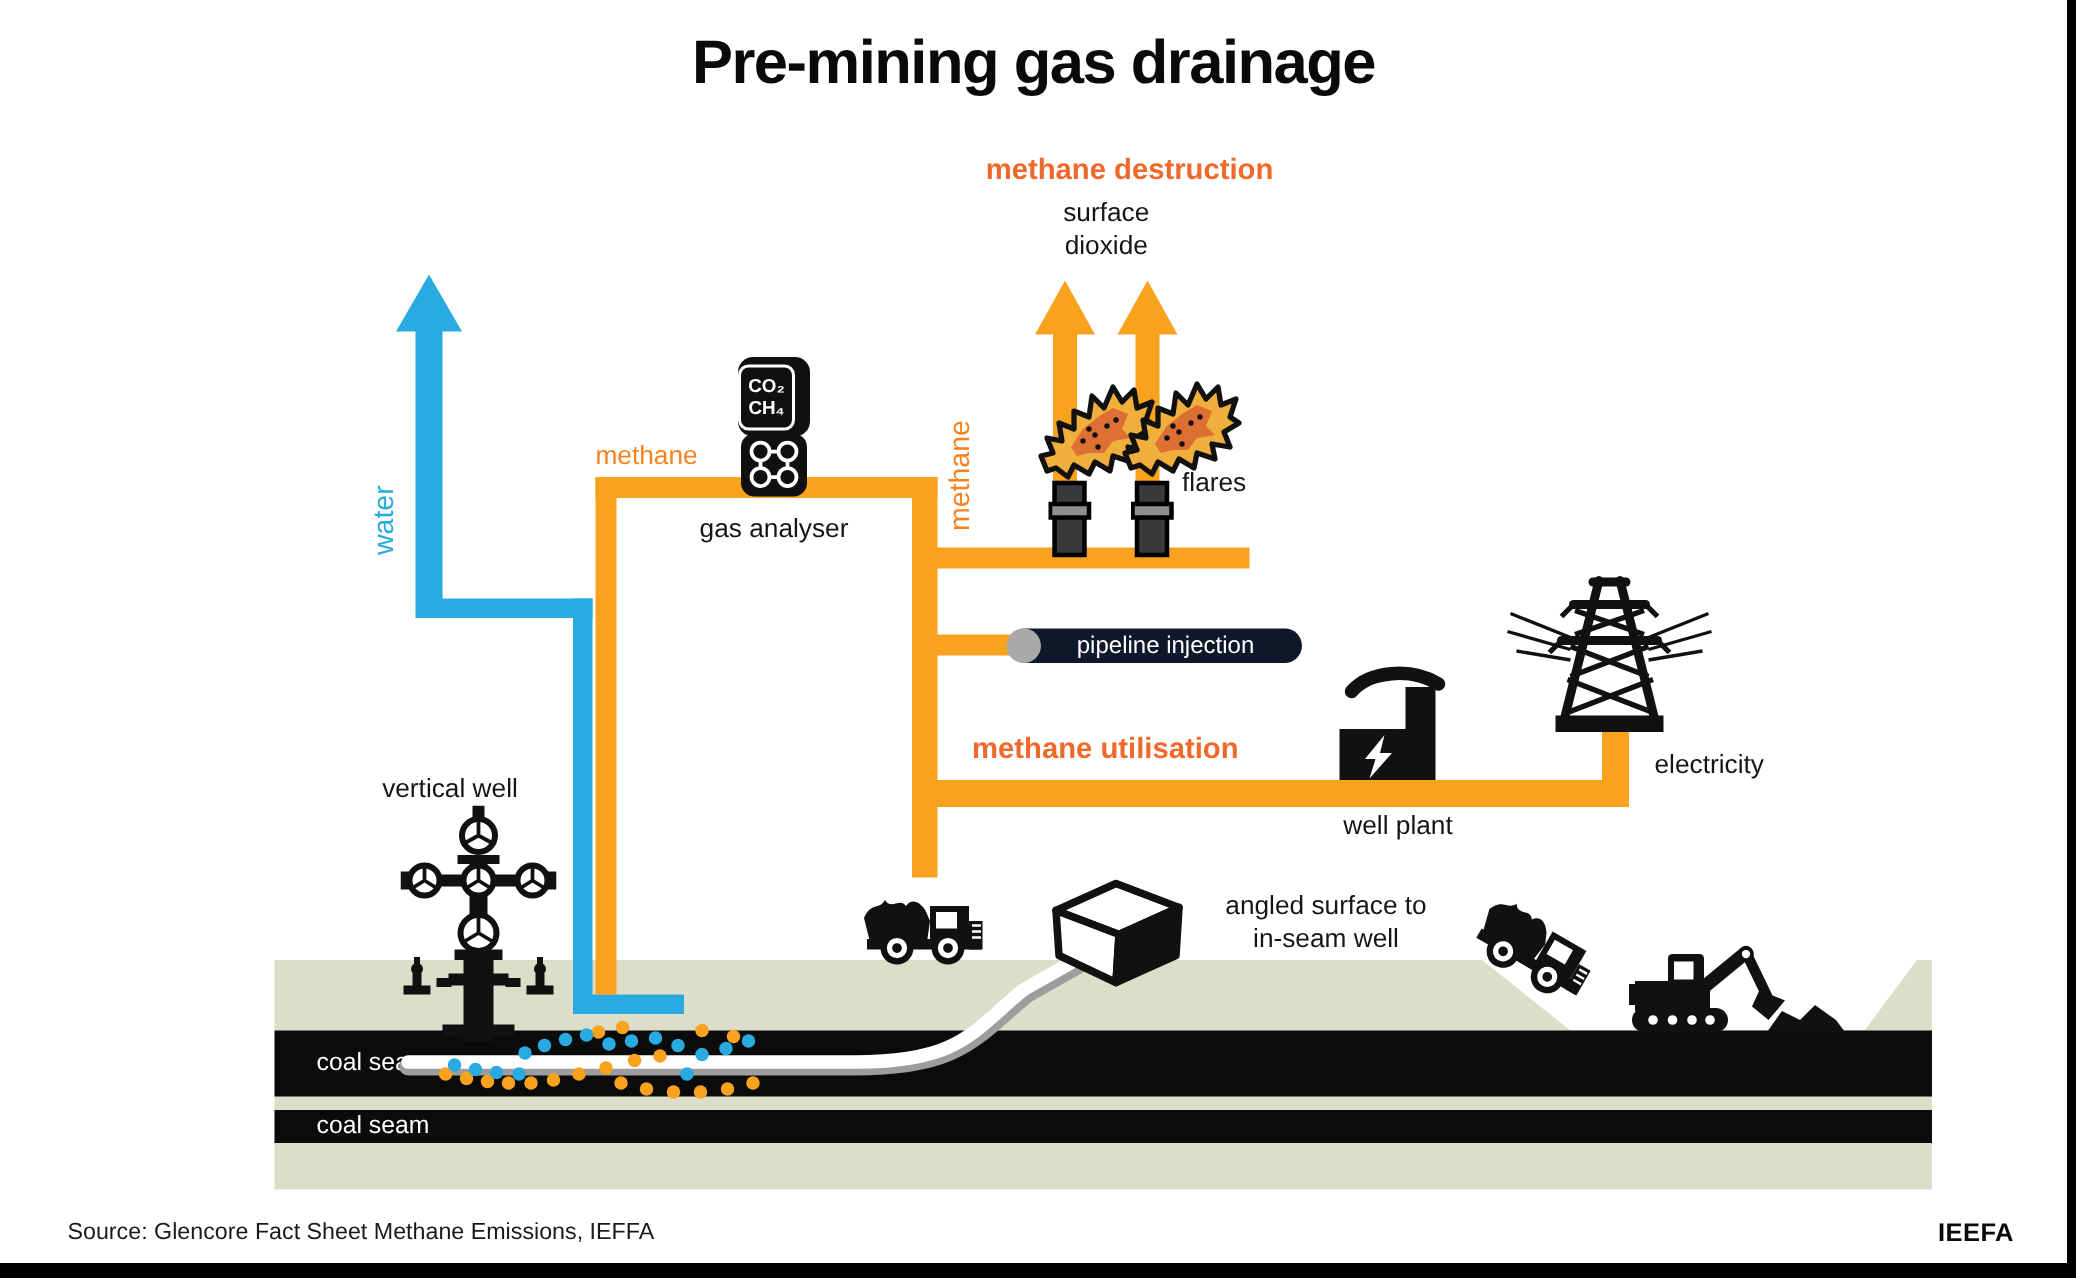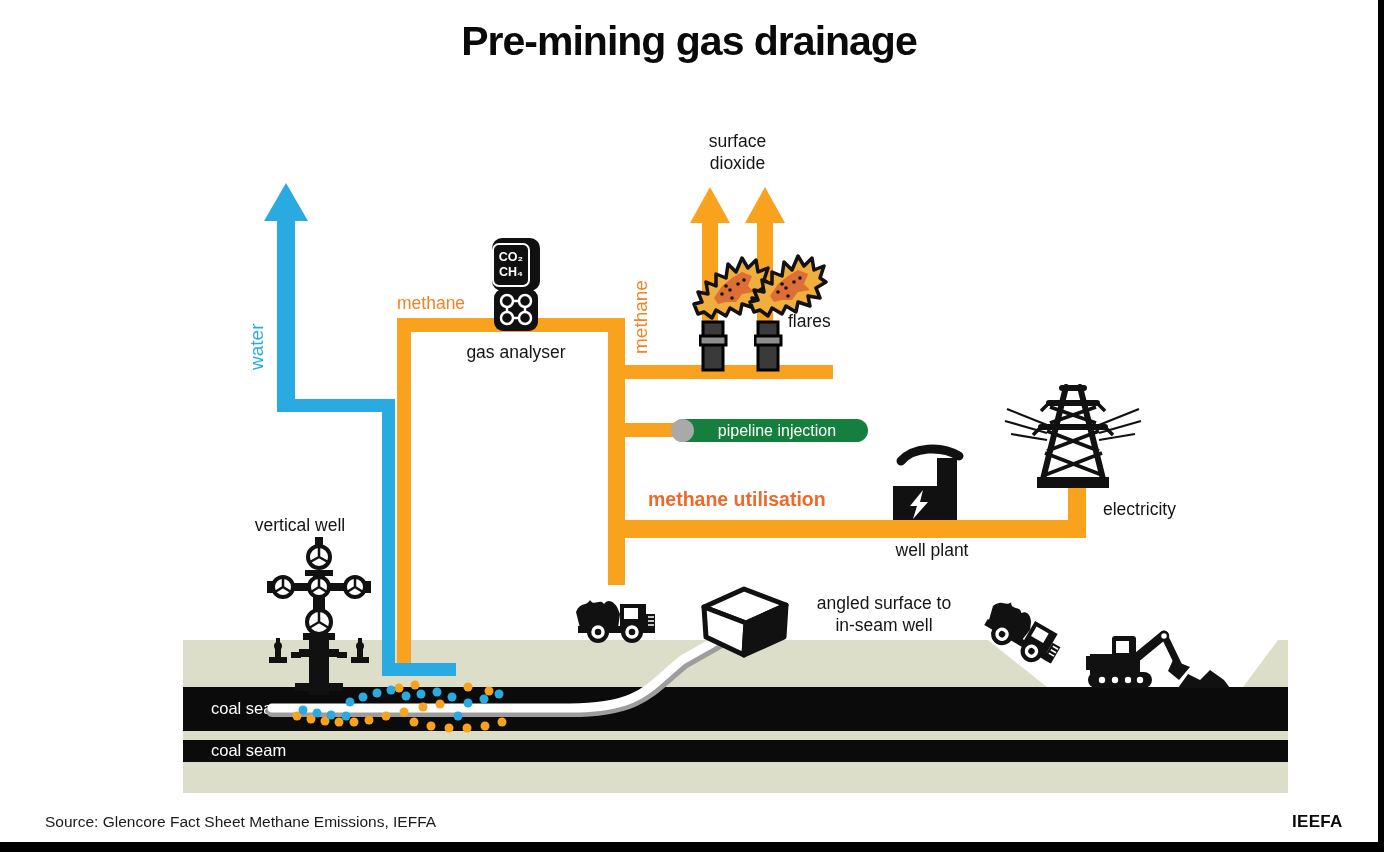--- a/index.html
+++ b/index.html
@@ -19,21 +19,21 @@
   .pipe.blue{background:var(--water-blue,#29ABE2);}
   .ahead{position:absolute;width:0;height:0;border-left:22px solid transparent;border-right:22px solid transparent;}
   .ahead.blue{border-bottom:38px solid var(--water-blue,#29ABE2);}
   .ahead.orange{border-left:20px solid transparent;border-right:20px solid transparent;
                 border-bottom:36px solid var(--pipe-orange,#F9A21D);}
   .ground{position:absolute;left:183px;top:640px;width:1105px;height:153px;background:var(--ground,#DCDECA);}
   .seam{position:absolute;left:0;width:1105px;background:var(--coal,#0B0B0B);}
   .seam-label{position:absolute;width:1105px;text-align:left;color:#fff;font-size:16.5px;top:50%;transform:translateY(-52%);padding-left:28px;}
   .pit{position:absolute;left:780px;top:0;width:320px;height:47px;background:#fff;
        clip-path:polygon(25px 0px,315px 0px,280px 47px,84px 47px);}
-  .capsule{position:absolute;left:672px;top:419px;width:196px;height:23px;background:#15803d;border-radius:12px;
+  .capsule{position:absolute;left:672px;top:419px;width:196px;height:23px;background:#0f172a;border-radius:12px;
            display:flex;align-items:center;justify-content:center;}
   .capsule .cap{position:absolute;left:-1px;top:0;width:23px;height:23px;border-radius:50%;background:#a9a9a9;}
   .capsule .ctext{color:#fff;font-size:16px;padding-left:14px;white-space:nowrap;}
   .analyser{position:absolute;left:492px;top:238px;width:48px;z-index:5;}
   .analyser .scr{width:48px;height:53px;background:#101010;border-radius:10px;box-sizing:border-box;
                  display:flex;align-items:center;}
   .analyser .scrin{border:2.5px solid #fff;border-radius:7px;width:34px;height:40px;display:flex;flex-direction:column;
                  align-items:center;justify-content:center;color:#fff;font-size:12.5px;font-weight:bold;line-height:1.15;}
   .analyser .bod{width:44px;height:42px;background:#101010;border-radius:9px;margin:-2px 0 0 2px;position:relative;}
   .stack{position:absolute;width:26px;height:50px;}
@@ -138,20 +138,21 @@
         <path d="M13,12 H31 M13,29 H31 M13,12 V29 M31,12 V29" stroke="#fff" stroke-width="2.5"></path>
         <circle cx="13" cy="12" r="6" fill="#101010" stroke="#fff" stroke-width="2.5"></circle>
         <circle cx="31" cy="12" r="6" fill="#101010" stroke="#fff" stroke-width="2.5"></circle>
         <circle cx="13" cy="29" r="6" fill="#101010" stroke="#fff" stroke-width="2.5"></circle>
         <circle cx="31" cy="29" r="6" fill="#101010" stroke="#fff" stroke-width="2.5"></circle>
       </svg>
     </div>
   </div>
   <div class="label center" style="left:446px;top:342px;width:140px;">gas analyser</div>
 
+  <div class="heading" style="left:628px;top:102px;width:250px;text-align:center;">methane destruction</div>
   <div class="label center prel" style="left:690px;top:131px;width:95px;">surface
 dioxide</div>
 
   <div class="ahead orange" style="left:690px;top:187px;"></div>
   <div class="pipe orange" style="left:702px;top:218px;width:16px;height:112px;"></div>
   <div class="ahead orange" style="left:745px;top:187px;"></div>
   <div class="pipe orange" style="left:757px;top:218px;width:16px;height:112px;"></div>
 
   <div class="stack" style="left:699px;top:320px;">
     <svg width="30" height="52">

